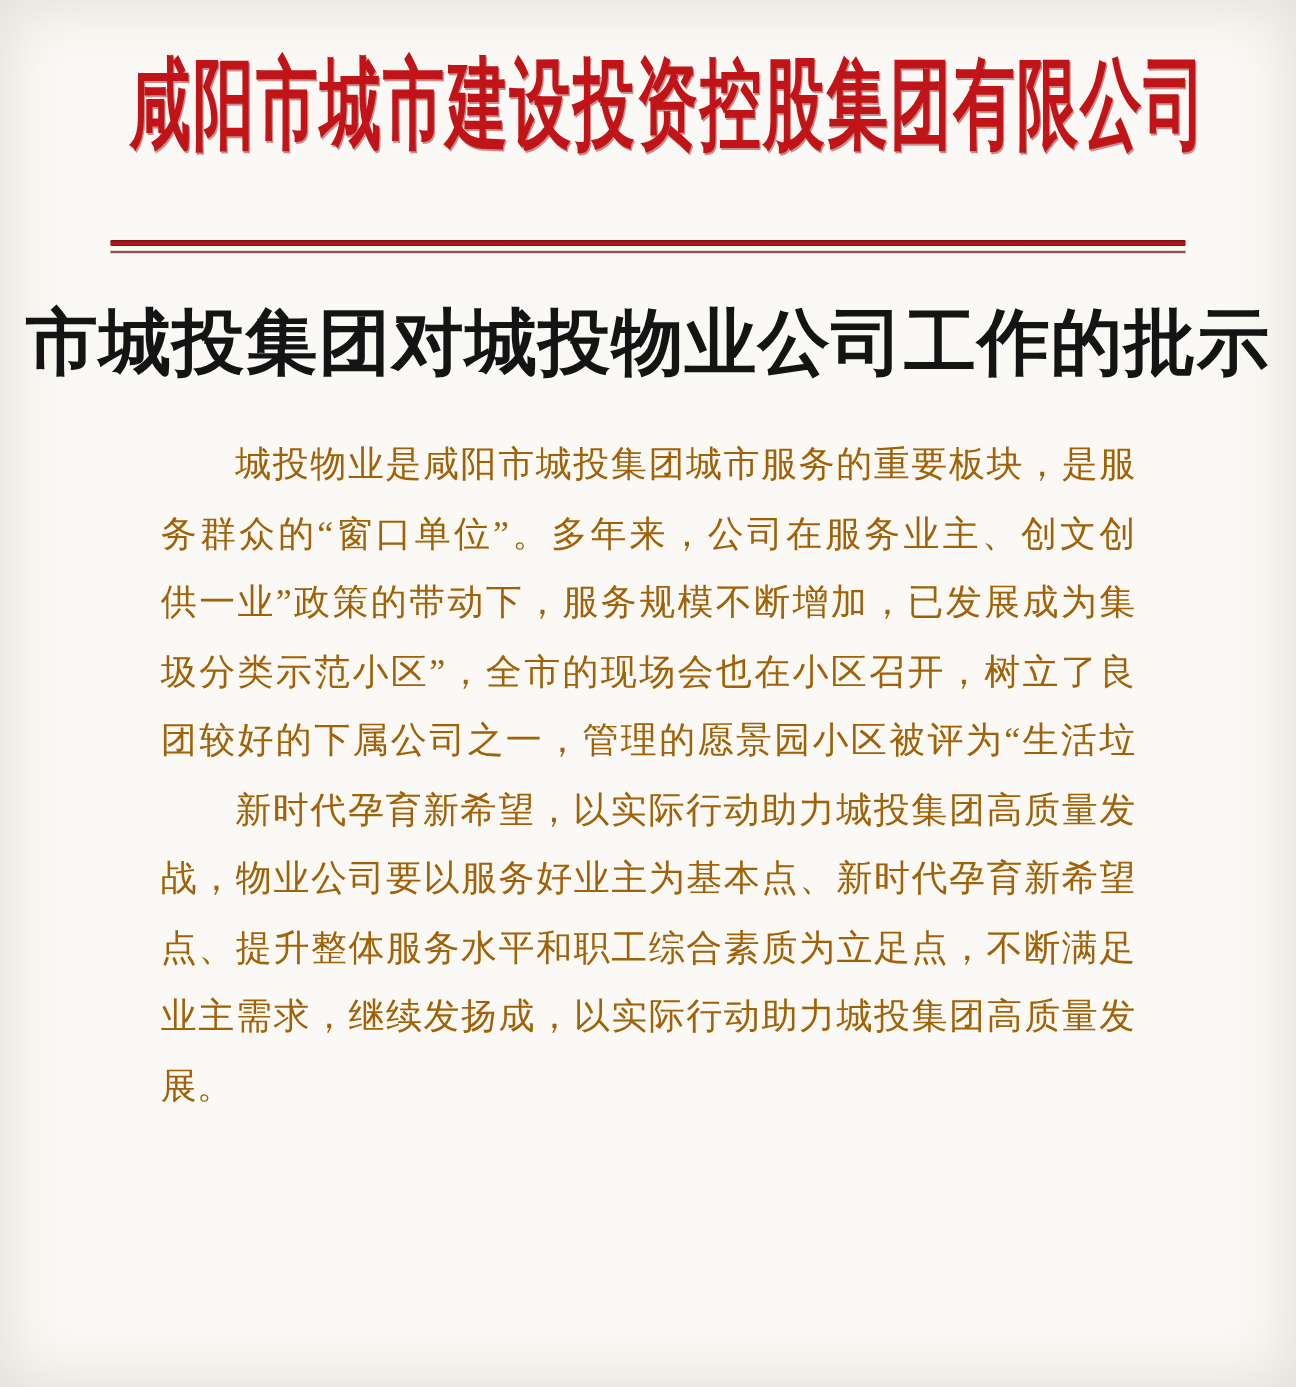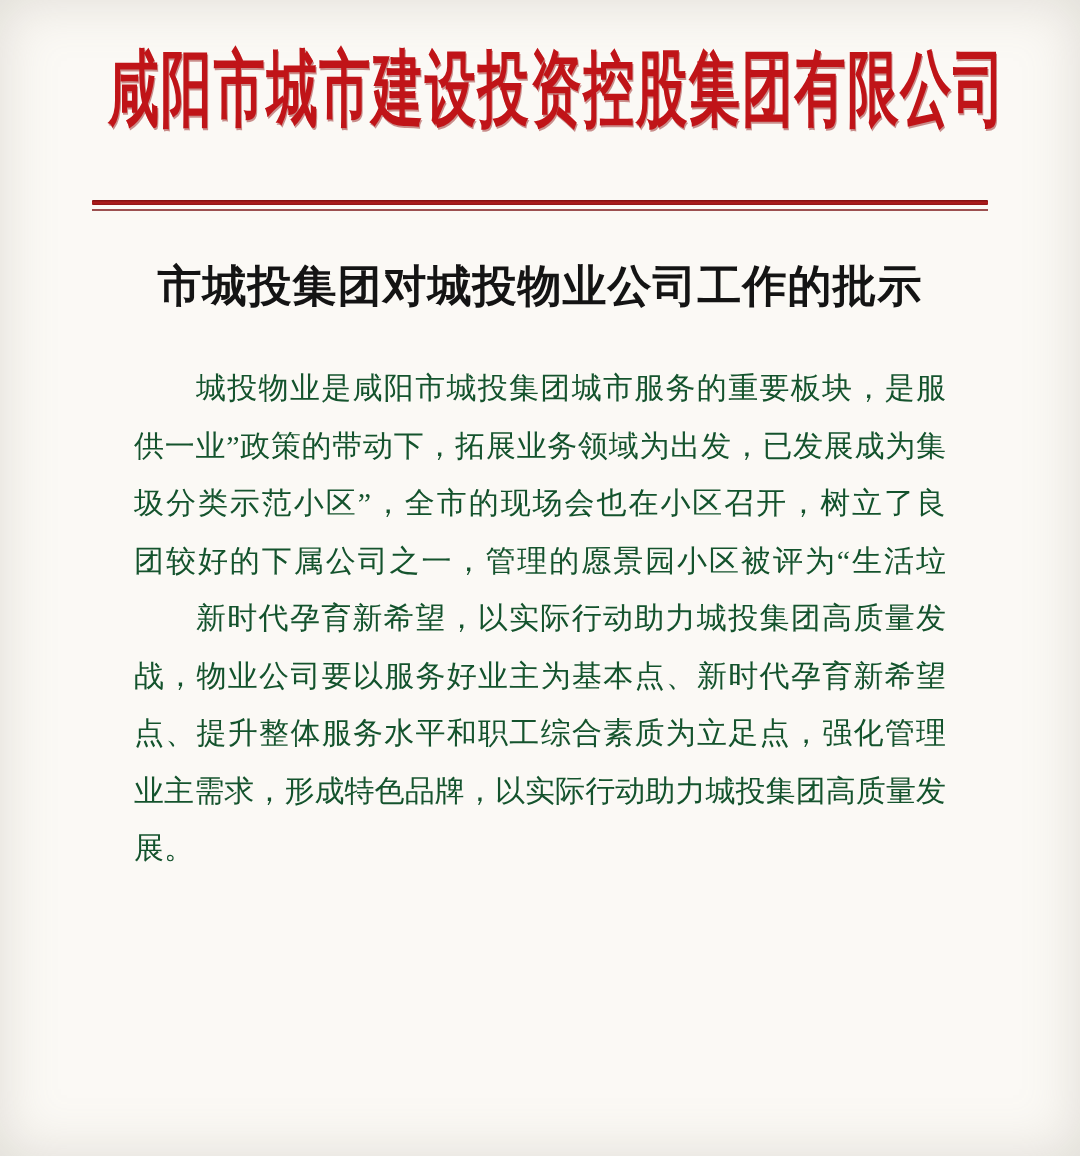--- a/index.html
+++ b/index.html
@@ -60,31 +60,31 @@
     height: 2px;
     background: #9c5050;
   }
 
   
   .doc-title {
     margin-top: 50px;
     text-align: center;
     font-family: "Liberation Sans", "DejaVu Sans", sans-serif;
     font-weight: 900;
-    font-size: 44px;
+    font-size: 60px;
     line-height: 50px;
     color: #141414;
     letter-spacing: 1px;
   }
 
   
   .doc-body {
     width: 812px;
     margin: 48px auto 0 auto;
-    color: #14532d;
+    color: #a16207;
   }
   .para { margin: 0; }
   .line {
     font-size: 30px;
     line-height: 57.5px;
     text-align: justify;
     text-align-last: justify;
     white-space: nowrap;
     font-family: "Liberation Serif", "DejaVu Serif", serif;
   }
@@ -103,26 +103,27 @@
   <div class="rule-wrap">
     <div class="rule-thick"></div>
     <div class="rule-thin"></div>
   </div>
 
   <h1 class="doc-title">市城投集团对城投物业公司工作的批示</h1>
 
   <div class="doc-body">
       <div class="para">
         <div class="line first">城投物业是咸阳市城投集团城市服务的重要板块，是服</div>
-        <div class="line">供一业”政策的带动下，拓展业务领域为出发，已发展成为集</div>
+        <div class="line">务群众的“窗口单位”。多年来，公司在服务业主、创文创</div>
+        <div class="line">供一业”政策的带动下，服务规模不断增加，已发展成为集</div>
         <div class="line">圾分类示范小区”，全市的现场会也在小区召开，树立了良</div>
         <div class="line">团较好的下属公司之一，管理的愿景园小区被评为“生活垃</div>
       </div>
       <div class="para">
         <div class="line first">新时代孕育新希望，以实际行动助力城投集团高质量发</div>
         <div class="line">战，物业公司要以服务好业主为基本点、新时代孕育新希望</div>
-        <div class="line">点、提升整体服务水平和职工综合素质为立足点，强化管理</div>
-        <div class="line">业主需求，形成特色品牌，以实际行动助力城投集团高质量发</div>
+        <div class="line">点、提升整体服务水平和职工综合素质为立足点，不断满足</div>
+        <div class="line">业主需求，继续发扬成，以实际行动助力城投集团高质量发</div>
         <div class="line last">展。</div>
       </div>
     </div>
 
 </div>
 
 </body></html>

